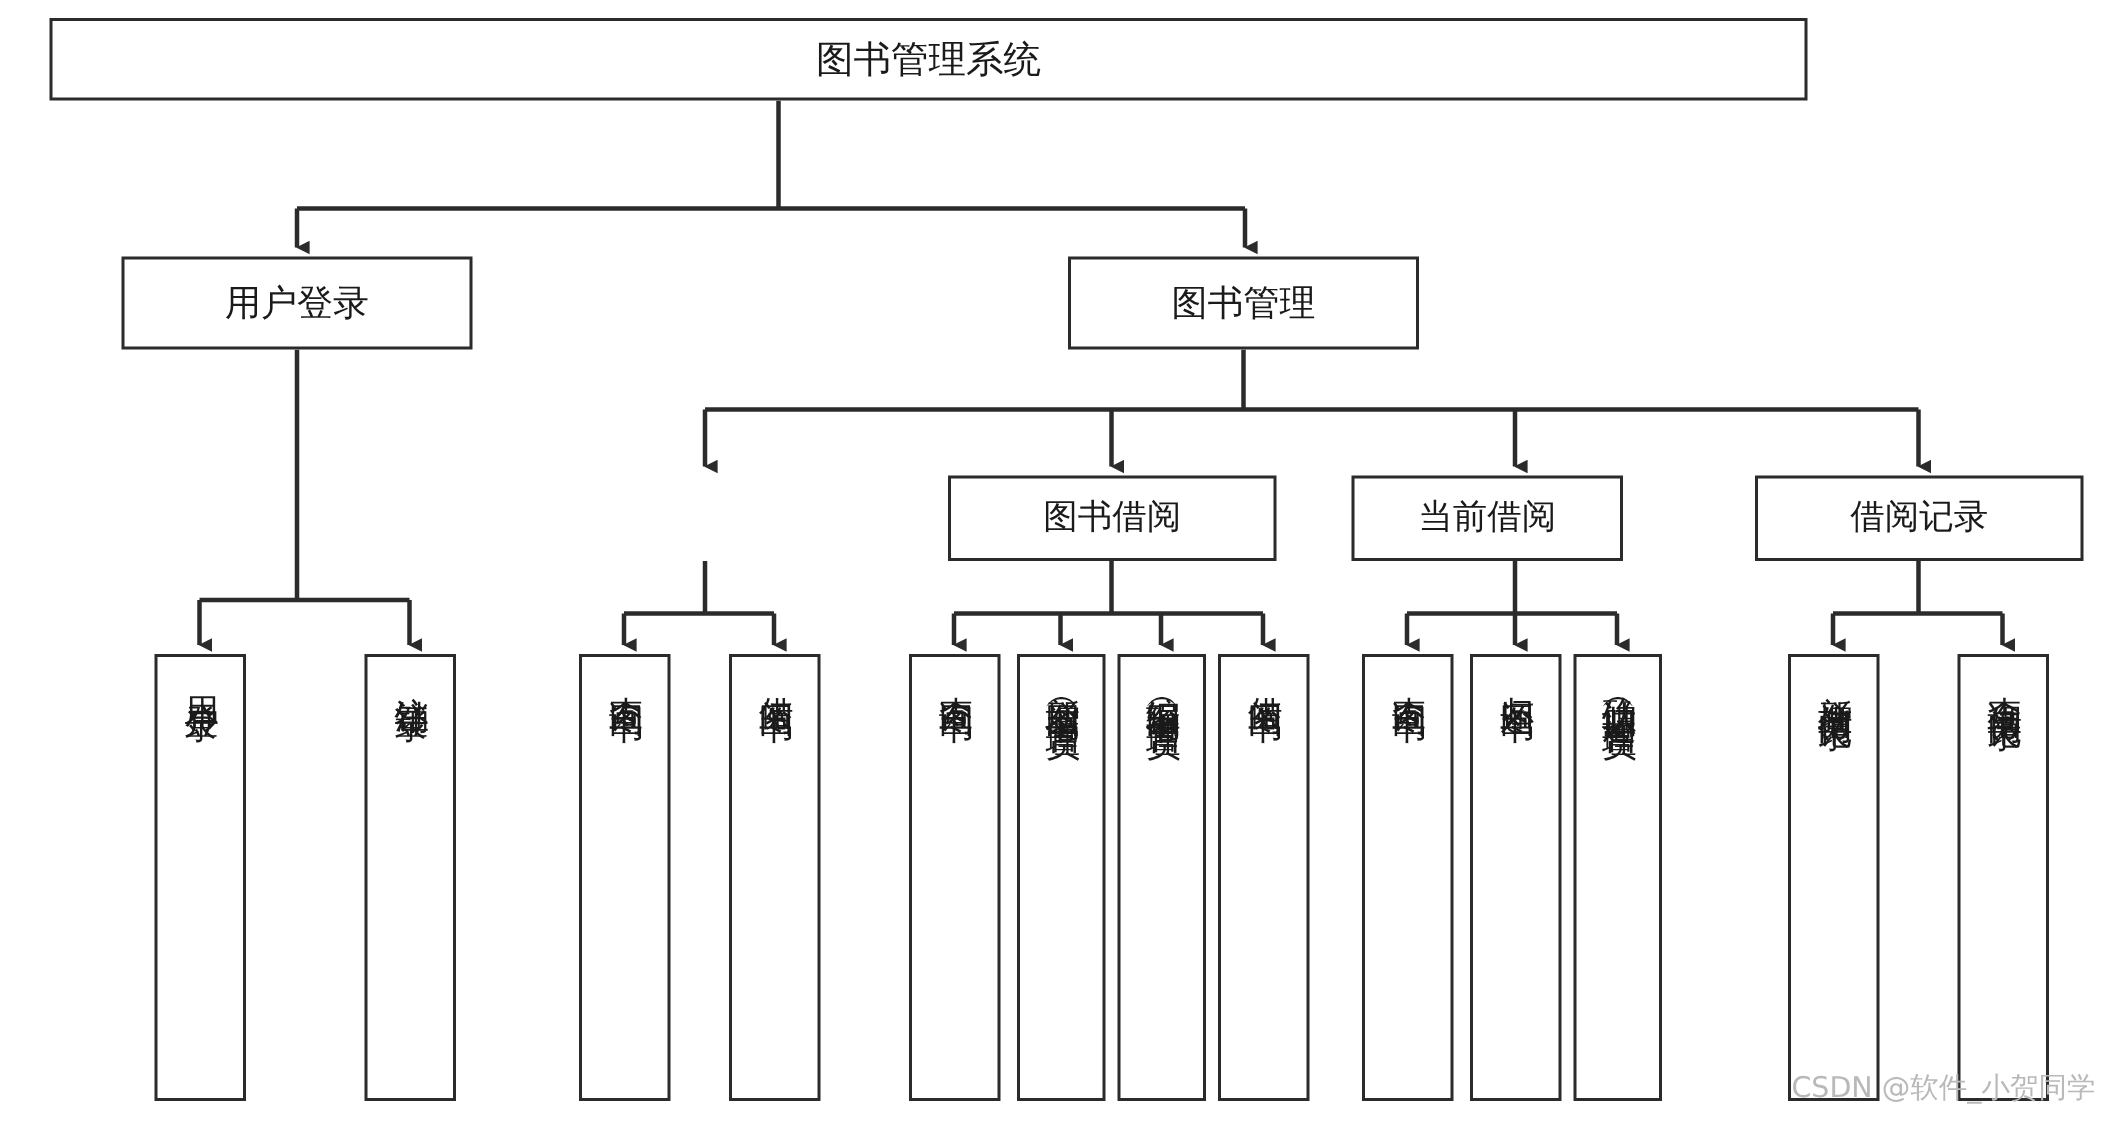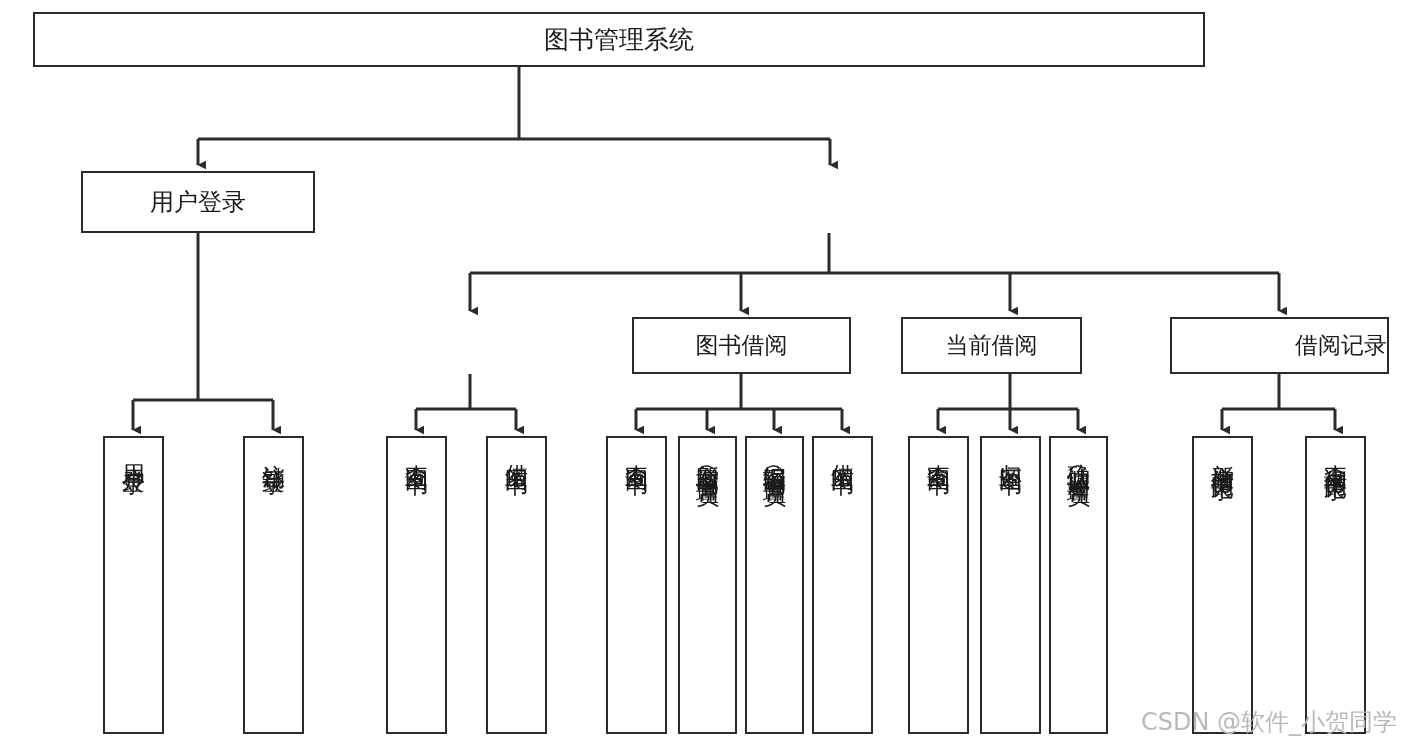--- a/index.html
+++ b/index.html
@@ -53,21 +53,21 @@
     writing-mode: vertical-rl;
     text-orientation: upright;
     font-size: 23px;
     letter-spacing: 3px;
     line-height: 1;
     white-space: nowrap;
   }
   #watermark {
     position: absolute;
     color: #b9b9b9;
-    font-size: 24px;
+    font-size: 19px;
     font-family: "DejaVu Sans", "Liberation Sans", sans-serif;
     z-index: 5;
     white-space: nowrap;
     pointer-events: none;
   }
 </style>
 </head>
 <body>
 
 <div id="diagram-root">
@@ -134,28 +134,31 @@
     </g>
   </svg>
 
   <div class="node level-root" style="left: 17px; top: 12px; width: 1172px; height: 55px; margin-left: 16px;">
     <span class="node-label">图书管理系统</span>
   </div>
 
   <div class="node level-2" style="left: 81px; top: 171px; width: 234px; height: 62px;">
     <span class="node-label">用户登录</span>
   </div>
+  <div class="node level-2" style="left: 712px; top: 171px; width: 234px; height: 62px;">
+    <span class="node-label">图书管理</span>
+  </div>
 
   <div class="node level-3" style="left: 632px; top: 317px; width: 219px; height: 57px;">
     <span class="node-label">图书借阅</span>
   </div>
   <div class="node level-3" style="left: 901px; top: 317px; width: 181px; height: 57px;">
     <span class="node-label">当前借阅</span>
   </div>
-  <div class="node level-3" style="left: 1170px; top: 317px; width: 219px; height: 57px; justify-content: flex-end;">
+  <div class="node level-3" style="left: 1170px; top: 317px; width: 219px; height: 57px;">
     <span class="node-label">借阅记录</span>
   </div>
 
   <div class="node leaf" style="left: 103px; top: 436px; width: 61px; height: 298px;">
     <span class="node-label">用户登录</span>
   </div>
   <div class="node leaf" style="left: 243px; top: 436px; width: 61px; height: 298px;">
     <span class="node-label">注销登录</span>
   </div>
   <div class="node leaf" style="left: 386px; top: 436px; width: 61px; height: 298px;">

